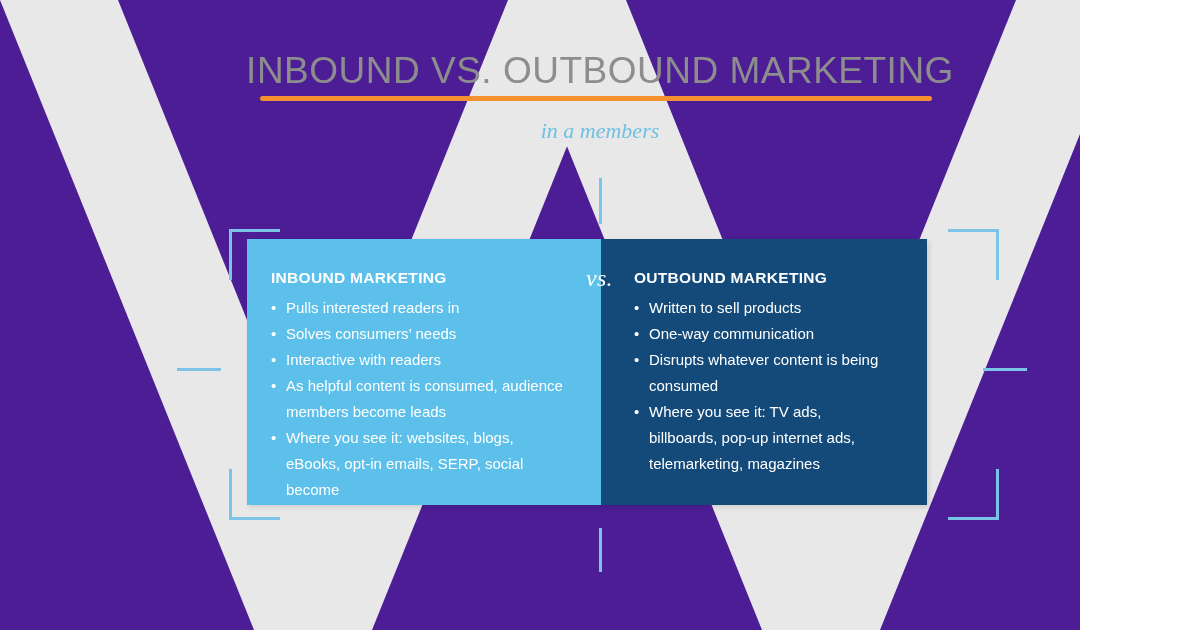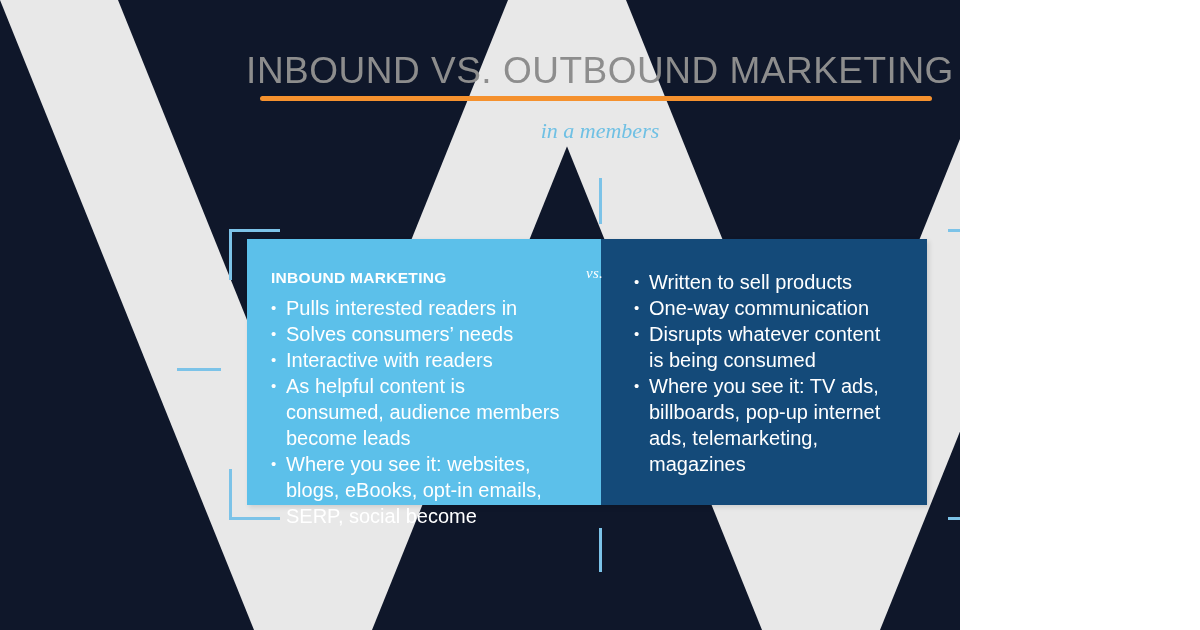--- a/index.html
+++ b/index.html
@@ -3,23 +3,23 @@
 <meta charset="utf-8">
 <title>Inbound vs Outbound Marketing</title>
 <style>
   html, body {
     margin: 0;
     padding: 0;
     background: #ffffff;
   }
   #slide {
     position: relative;
-    width: 960px;
+    width: 1080px;
     height: 630px;
-    background: #0f172a;
+    background: #4c1d95;
     overflow: hidden;
     font-family: "Liberation Sans", sans-serif;
   }
 
   
   .watermark {
     position: absolute;
     left: 0;
     top: 0;
     width: 1200px;
@@ -135,42 +135,42 @@
   .panel.outbound .panel-title { margin-bottom: 8px; }
 
   ul.bullets {
     list-style: none;
     margin: 0;
     padding: 0;
   }
   ul.bullets li {
     position: relative;
     color: #ffffff;
-    font-size: 20px;
+    font-size: 15px;
     line-height: 26px;
     padding-left: 15px;
     margin-bottom: 0px;
   }
   ul.bullets li::before {
     content: "\2022";
     position: absolute;
     left: 0;
     top: 0;
     font-size: 15px;
     line-height: 26px;
   }
 
   
   .vs-badge {
     position: absolute;
     left: 586px;
     top: 265px;
     font-family: "Liberation Serif", "DejaVu Serif", serif;
     font-style: italic;
-    font-size: 15px;
+    font-size: 24px;
     color: #ffffff;
     z-index: 4;
     letter-spacing: 0.3px;
   }
 
   
   .logo {
     position: absolute;
     left: 1108px;
     top: 556px;
@@ -223,20 +223,21 @@
       <ul class="bullets">
         <li>Pulls interested readers in</li>
         <li>Solves consumers’ needs</li>
         <li>Interactive with readers</li>
         <li>As helpful content is consumed, audience members become leads</li>
         <li>Where you see it: websites, blogs, eBooks, opt-in emails, SERP, social become</li>
       </ul>
     </div>
 
     <div class="panel outbound">
+      <div class="panel-title">OUTBOUND MARKETING</div>
       <ul class="bullets">
         <li>Written to sell products</li>
         <li>One-way communication</li>
         <li>Disrupts whatever content is being consumed</li>
         <li>Where you see it: TV ads, billboards, pop-up internet ads, telemarketing, magazines</li>
       </ul>
     </div>
 
   </div>
 

